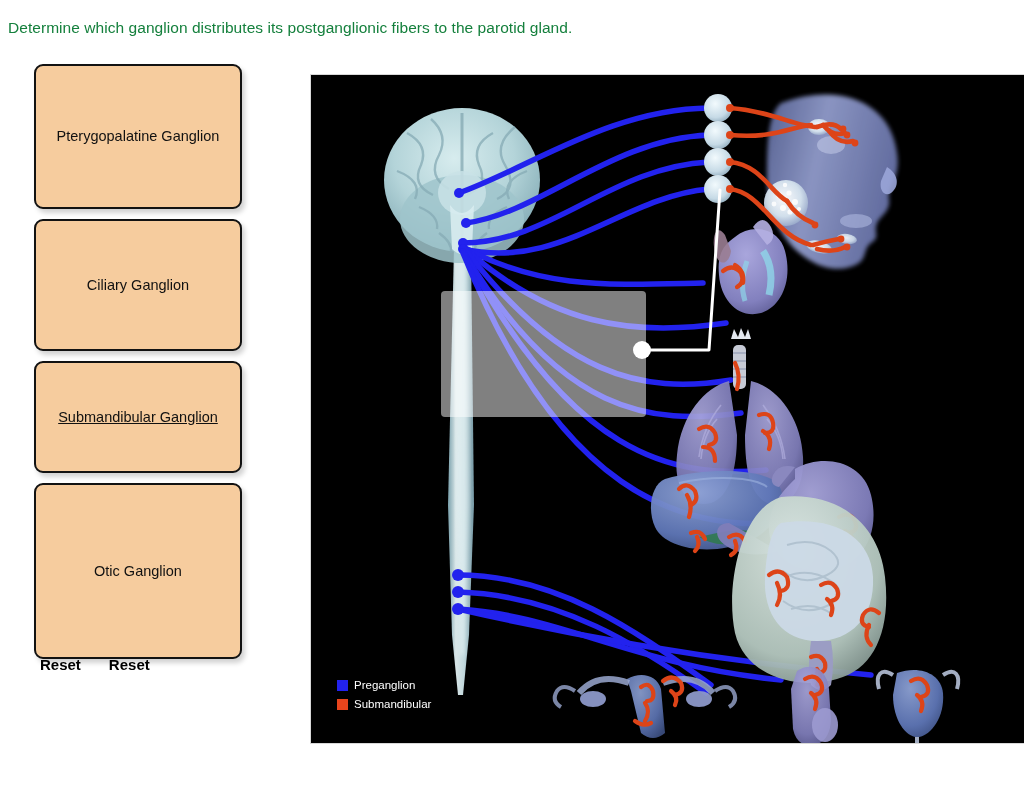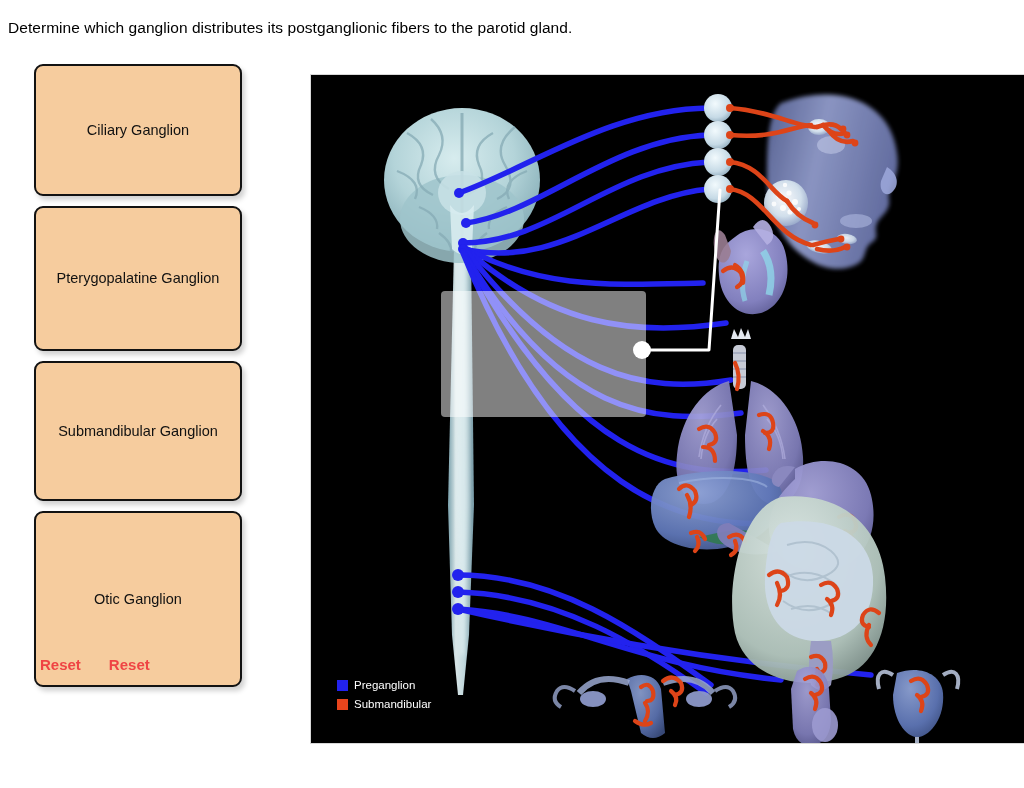--- a/index.html
+++ b/index.html
@@ -16,21 +16,21 @@
     color: #000;
   }
 
   
   #question-prompt {
     position: absolute;
     left: 8px;
     top: 18px;
     font-size: 15.5px;
     line-height: 20px;
-    color: #000000;
+    color: #15803d;
     letter-spacing: 0.05px;
     white-space: nowrap;
   }
 
   
   #answer-options {
     position: absolute;
     left: 34px;
     top: 64px;
     width: 208px;
@@ -50,33 +50,33 @@
     align-items: center;
     justify-content: center;
     box-shadow: 3px 4px 5px rgba(0,0,0,0.18);
     cursor: pointer;
     user-select: none;
     margin-bottom: 10px;
   }
   .option-btn .opt-label { padding: 0 8px; }
   .opt-h-1 { height: 145px; }
   .opt-h-2 { height: 132px; }
-  .opt-h-3 { height: 140px; }
+  .opt-h-3 { height: 112px; text-decoration: underline; }
   .opt-h-4 { height: 176px; }
 
   
   #tool-controls {
     position: absolute;
     left: 40px;
     top: 656px;
     display: flex;
     gap: 28px;
     font-size: 15px;
     font-weight: bold;
-    color: #ef4444;
+    color: #000000;
   }
   #tool-controls span { cursor: pointer; }
 
   
   #figure-panel {
     position: absolute;
     left: 310px;
     top: 74px;
     width: 801px;
     height: 670px;
@@ -127,26 +127,26 @@
     flex: none;
   }
 </style>
 </head>
 <body>
 
 <div id="question-prompt">Determine which ganglion distributes its postganglionic fibers to the parotid gland.</div>
 
 <div id="answer-options">
 
+  <div class="option-btn opt-h-1">
+    <span class="opt-label">Pterygopalatine Ganglion</span>
+  </div>
+
   <div class="option-btn opt-h-2">
     <span class="opt-label">Ciliary Ganglion</span>
-  </div>
-
-  <div class="option-btn opt-h-1">
-    <span class="opt-label">Pterygopalatine Ganglion</span>
   </div>
 
   <div class="option-btn opt-h-3">
     <span class="opt-label">Submandibular Ganglion</span>
   </div>
 
   <div class="option-btn opt-h-4">
     <span class="opt-label">Otic Ganglion</span>
   </div>
 

